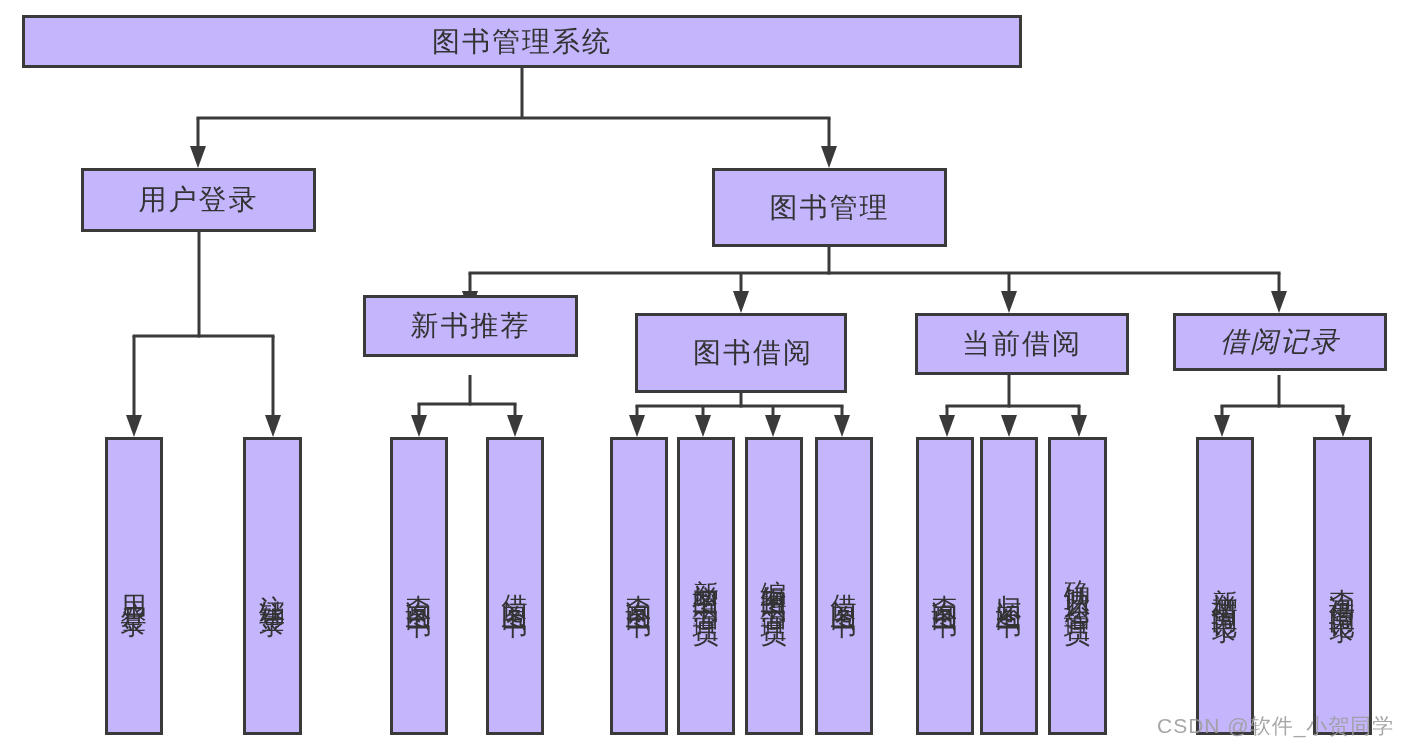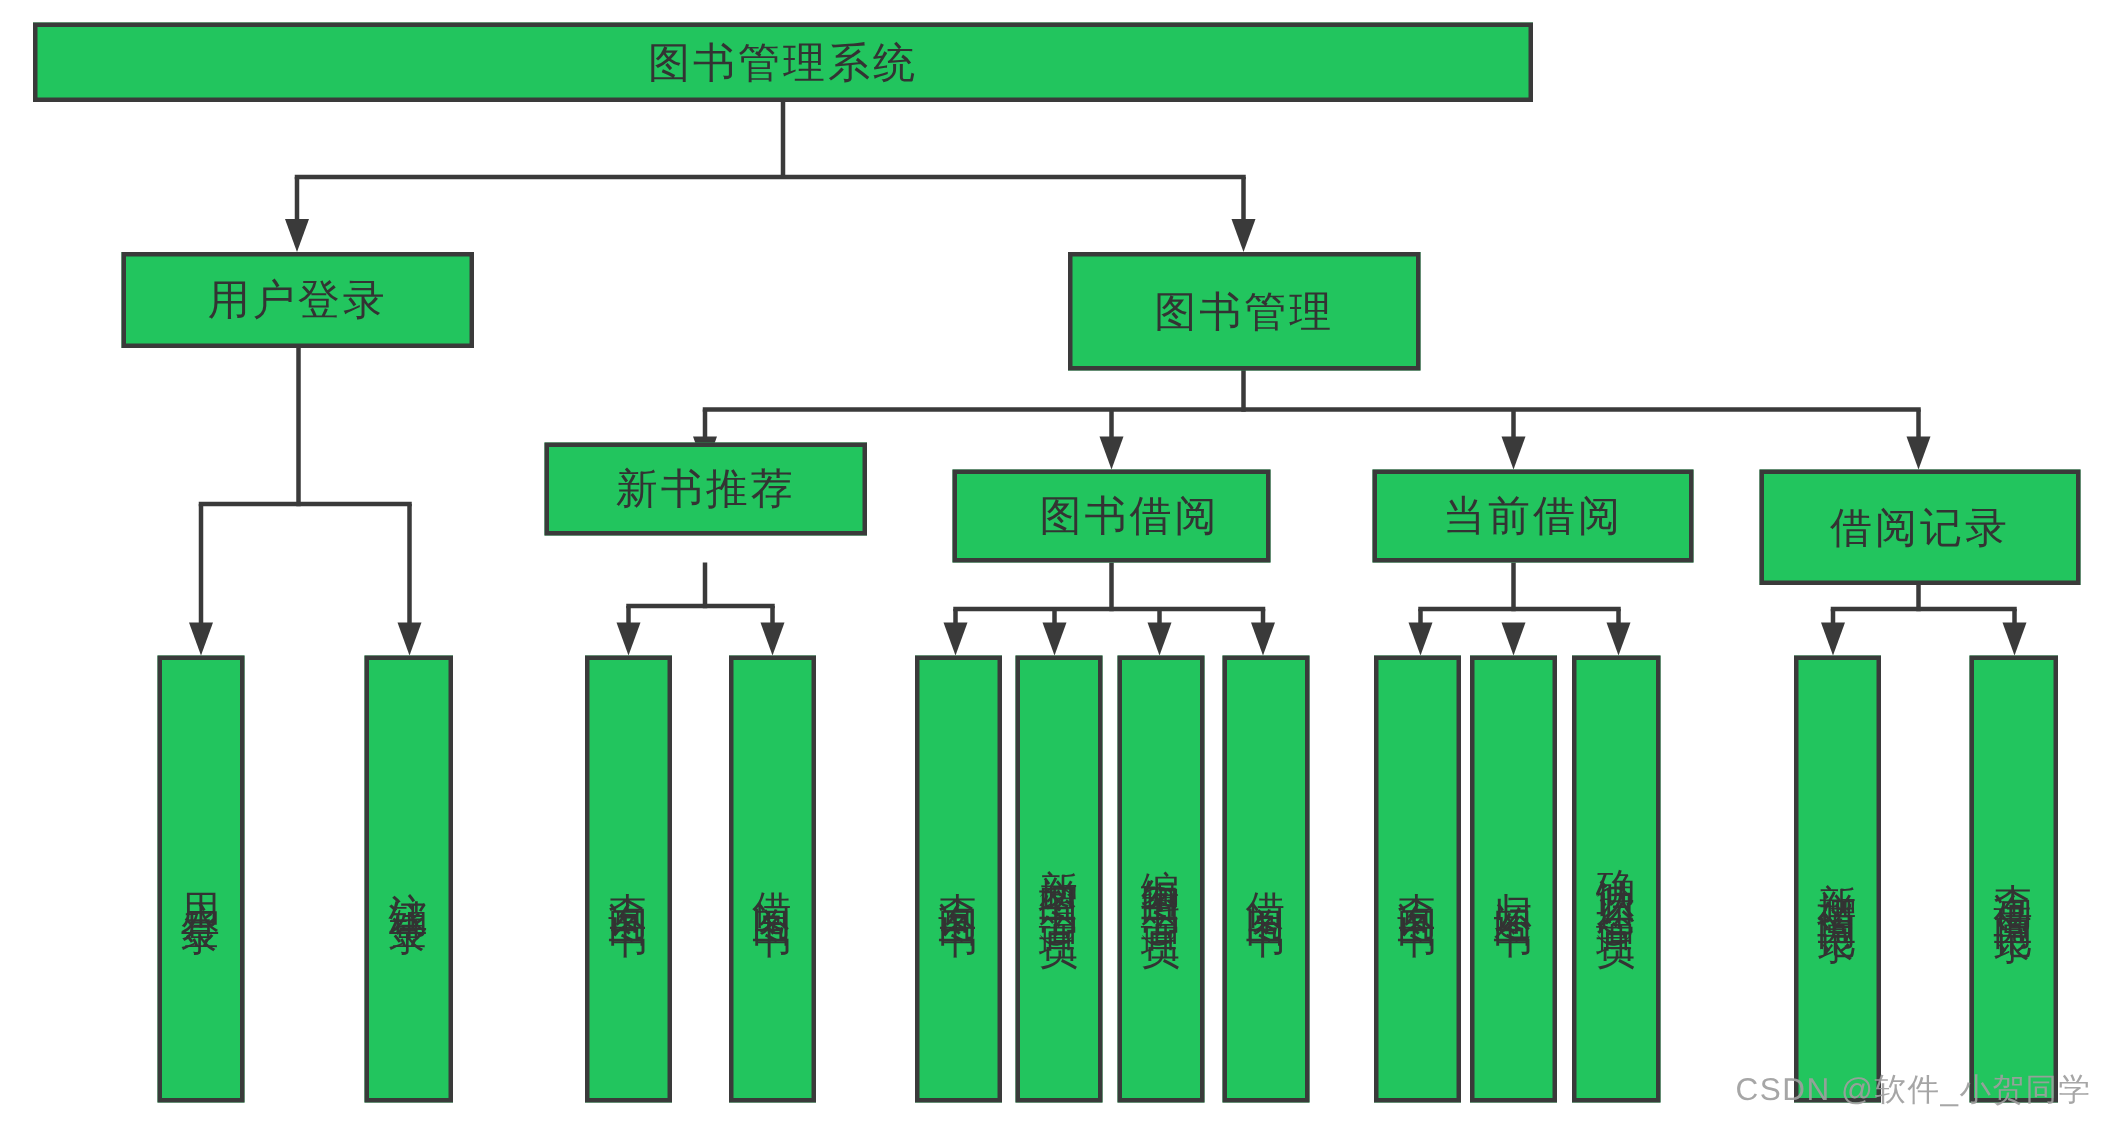--- a/index.html
+++ b/index.html
@@ -14,21 +14,21 @@
   .connectors {
     position: absolute;
     left: 0; top: 0;
     width: 1405px; height: 747px;
     z-index: 1;
   }
   .box {
     position: absolute;
     box-sizing: border-box;
     border: 3px solid #3a3a3a;
-    background: #22c55e;
+    background: #c4b5fd;
     color: #333333;
     display: flex;
     align-items: center;
     justify-content: center;
     z-index: 2;
     text-align: right;
   }
   .hbox {
     font-size: 28px;
     letter-spacing: 2px;
@@ -124,23 +124,23 @@
       <polygon points="1335,415 1351,415 1343,437"></polygon>
     </g>
   </svg>
 
   <div class="box hbox" style="left:22px; top:15px; width:1000px; height:53px;">图书管理系统</div>
 
   <div class="box hbox" style="left:81px; top:168px; width:235px; height:64px;">用户登录</div>
   <div class="box hbox" style="left:712px; top:168px; width:235px; height:79px;">图书管理</div>
 
   <div class="box hbox" style="left:363px; top:295px; width:215px; height:62px;">新书推荐</div>
-  <div class="box hbox" style="left:635px; top:313px; width:212px; height:62px;padding-left:24px;">图书借阅</div>
+  <div class="box hbox" style="left:635px; top:313px; width:212px; height:80px;padding-left:24px;">图书借阅</div>
   <div class="box hbox" style="left:903px; top:313px; width:214px; height:62px;margin-left:12px;">当前借阅</div>
-  <div class="box hbox" style="left:1173px; top:313px; width:214px; height:77px;">借阅记录</div>
+  <div class="box hbox" style="left:1173px; top:313px; width:214px; height:58px;font-style:italic;">借阅记录</div>
 
   <div class="box vbox" style="left:105px; top:437px; width:58px; height:298px;">用户登录</div>
   <div class="box vbox" style="left:243px; top:437px; width:59px; height:298px;">注销登录</div>
 
   <div class="box vbox" style="left:390px; top:437px; width:58px; height:298px;">查询图书</div>
   <div class="box vbox" style="left:486px; top:437px; width:58px; height:298px;">借阅图书</div>
 
   <div class="box vbox" style="left:610px; top:437px; width:58px; height:298px;">查询图书</div>
   <div class="box vbox" style="left:677px; top:437px; width:58px; height:298px;">新增图书（管理员）</div>
   <div class="box vbox" style="left:745px; top:437px; width:58px; height:298px;">编辑图书（管理员）</div>

